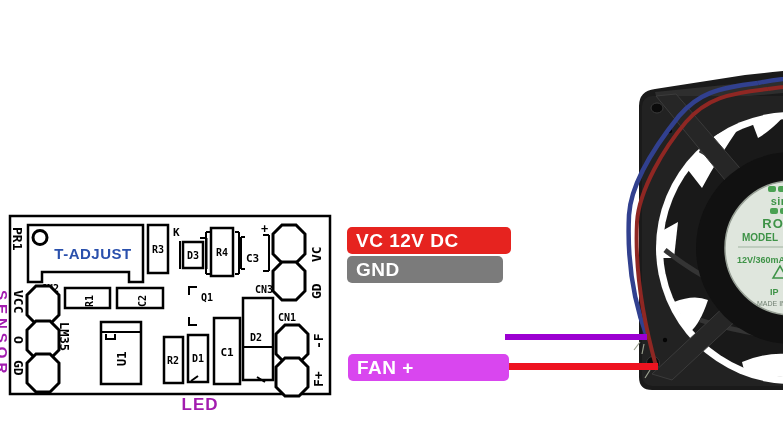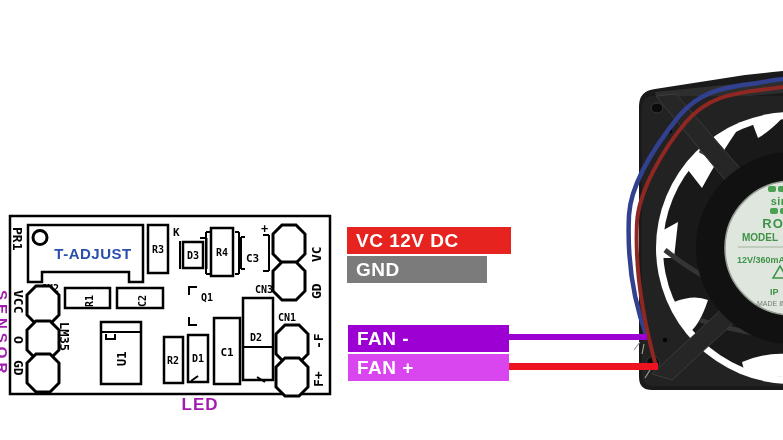--- a/index.html
+++ b/index.html
@@ -1,23 +1,23 @@
 <!DOCTYPE html>
 <html><head>
 <meta charset="utf-8">
 <style>
   html,body{margin:0;padding:0;background:#fff;}
   #stage{position:relative;width:783px;height:440px;overflow:hidden;background:#fff;
          font-family:"Liberation Sans",sans-serif;}
   #scene{position:absolute;left:0;top:0;}
   .badge{position:absolute;display:flex;align-items:center;box-sizing:border-box;
-         height:27px;padding-left:9px;border-radius:0;color:#fff;
+         height:27px;padding-left:9px;border-radius:5px;color:#fff;
          font:bold 19px "Liberation Sans",sans-serif;letter-spacing:.5px;}
   #badge-vc {left:347px;top:227px;width:164px;background:#e6231f;}
-  #badge-gnd{left:347px;top:256px;width:140px;background:#7b7b7b;}
+  #badge-gnd{left:347px;top:256px;width:156px;background:#7b7b7b;}
   #badge-fan-minus{left:348px;top:325px;width:161px;background:#9c00d2;}
   #badge-fan-plus {left:348px;top:354px;width:161px;background:#d946ef;}
   .wireline{position:absolute;}
   #line-fan-minus{left:505px;top:334px;width:142px;height:6px;background:#9c00d2;}
   #line-fan-plus {left:505px;top:363px;width:153px;height:7px;background:#ee1320;}
   .silk{font-family:"DejaVu Sans Mono",monospace;font-weight:bold;fill:#000;}
   .comp{fill:#fff;stroke:#000;stroke-width:2.5;}
   .pad{fill:#fff;stroke:#000;stroke-width:3;}
   .mark{fill:none;stroke:#000;stroke-width:2;}
   .fan-green{fill:#3e9347;font-family:"Liberation Sans",sans-serif;font-weight:bold;}
@@ -165,20 +165,17 @@
 
 <div class="wireline" id="line-fan-minus"></div>
 <div class="wireline" id="line-fan-plus"></div>
 
 <div class="badge" id="badge-vc">
   <span>VC 12V DC</span>
 </div>
 <div class="badge" id="badge-gnd">
   <span>GND</span>
 </div>
-<div class="badge" id="badge-fan-minus">
-  <span>FAN -</span>
-</div>
 <div class="badge" id="badge-fan-plus">
   <span>FAN +</span>
 </div>
 
 </div>
 
 </body></html>

